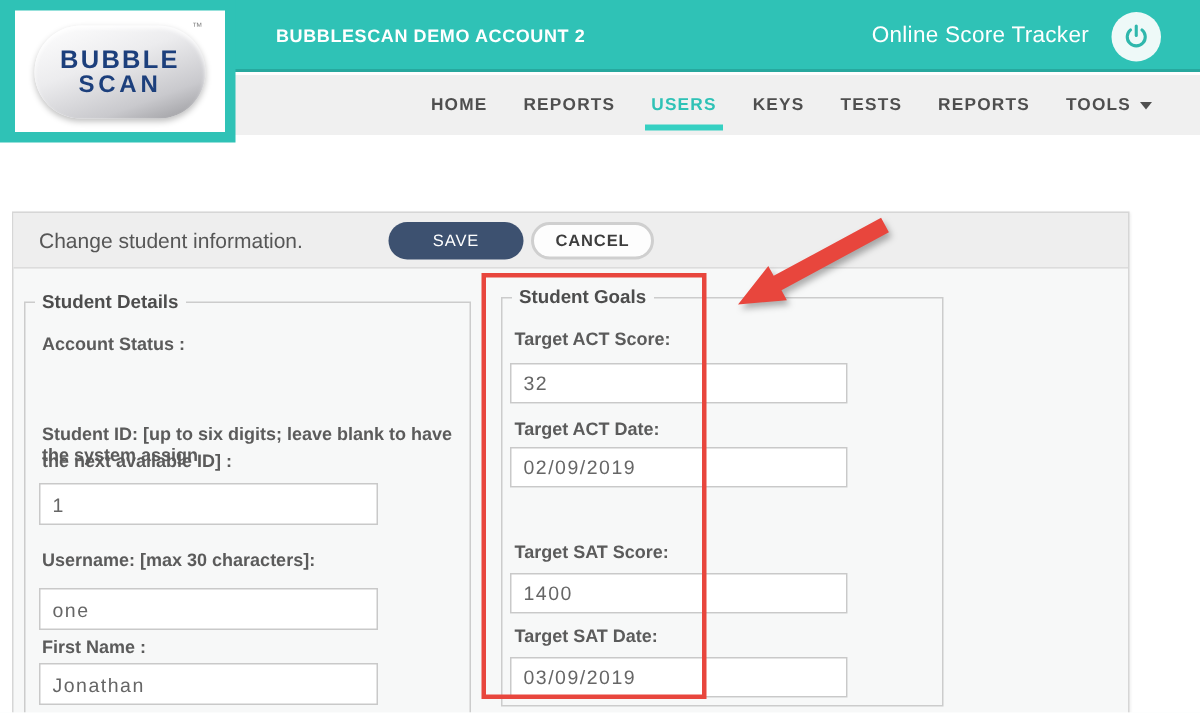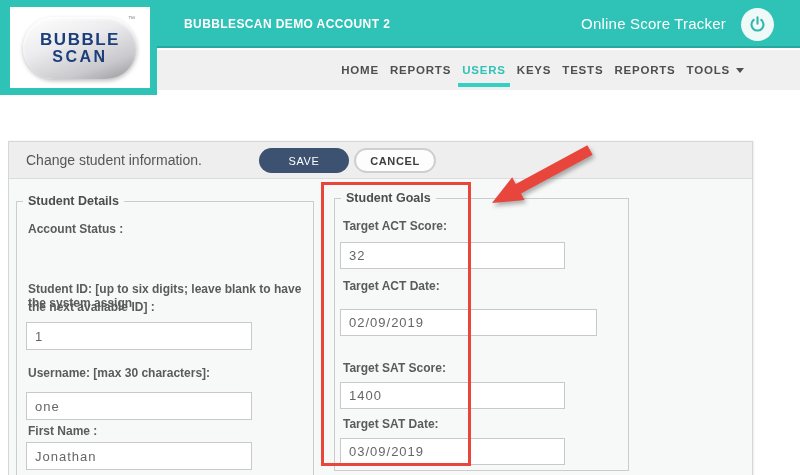--- a/index.html
+++ b/index.html
@@ -27,21 +27,21 @@
     border-radius: 50%; background: #eef9f8; border: none; cursor: pointer;
     display: flex; align-items: center; justify-content: center;
   }
   .power-btn svg { width: 19px; height: 19px; }
 
   
   .navbar {
     position: absolute; left: 0; top: 50px; width: 800px; height: 40px;
     background: #f0f0f0;
     display: flex; justify-content: flex-end; align-items: center;
-    gap: 11px; padding-right: 56px;
+    gap: 24px; padding-right: 32px;
   }
   .nav-item {
     position: relative; height: 100%; display: flex; align-items: center;
     font-size: 11.5px; font-weight: bold; color: #4f4f4f;
     letter-spacing: .8px; cursor: pointer;
   }
   .nav-item.active { color: #2fc2b6; }
   .nav-item.active::after {
     content: ""; position: absolute; left: -4px; right: -4px; bottom: 3px;
     height: 4px; background: #36d0c2;
@@ -123,21 +123,21 @@
   .t-sid  { left: 9px;  top: 114px; width: 226px; }
   .l-user { left: 11px; top: 158px; }
   .t-user { left: 9px;  top: 184px; width: 226px; }
   .l-fname{ left: 11px; top: 216px; }
   .t-fname{ left: 9px;  top: 234px; width: 226px; }
 
   
   .g-lbl0 { left: 8px; top: 14px; }
   .g-txt0 { left: 5px; top: 37px; width: 225px; height: 27px; }
   .g-lbl1 { left: 8px; top: 74px; }
-  .g-txt1 { left: 5px; top: 104px; width: 257px; height: 27px; }
+  .g-txt1 { left: 5px; top: 93px; width: 225px; height: 27px; }
   .g-lbl2 { left: 8px; top: 156px; }
   .g-txt2 { left: 5px; top: 177px; width: 225px; height: 27px; }
   .g-lbl3 { left: 8px; top: 212px; }
   .g-txt3 { left: 5px; top: 233px; width: 225px; height: 27px; }
 
   
   .red-rect {
     position: absolute; left: 321px; top: 182px; width: 150px; height: 284px;
     border: 3px solid #e8463d; z-index: 20; pointer-events: none;
   }

